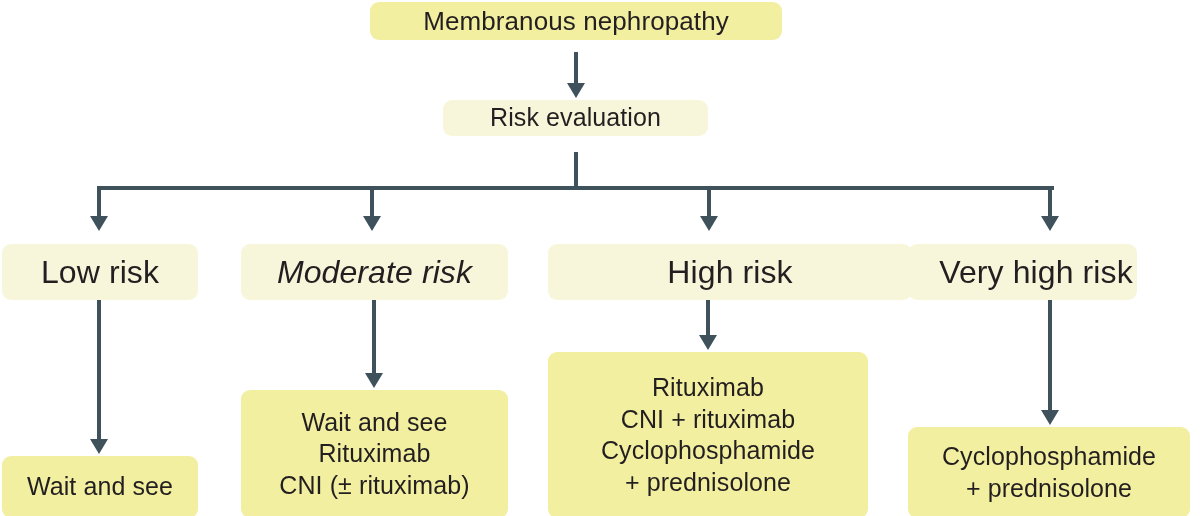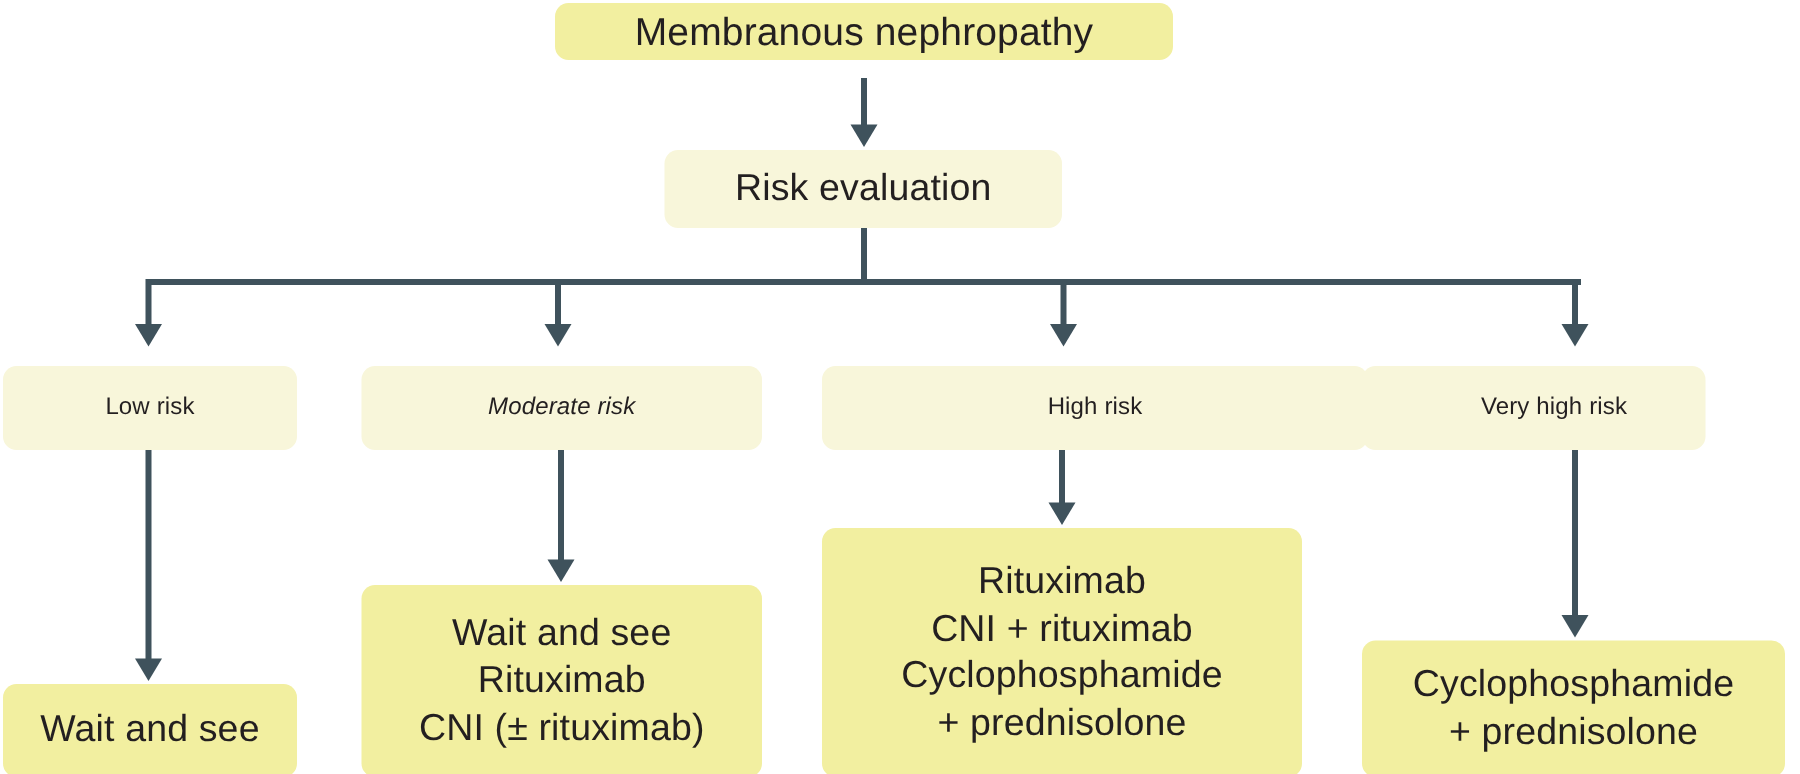--- a/index.html
+++ b/index.html
@@ -21,24 +21,24 @@
     box-sizing:border-box;
     line-height:1.26;
     white-space:pre-line;
     letter-spacing:.1px;
   }
   .box.deep{background:#f2efa0;}
   .box.light{background:#f8f6da;}
 
   
   #box-root{left:370px;top:2px;width:412px;height:38px;font-size:26px;}
-  #box-risk-eval{left:443px;top:100px;width:265px;height:52px;font-size:25px;}
+  #box-risk-eval{left:443px;top:100px;width:265px;height:36px;font-size:25px;}
 
   
-  .tier{top:244px;height:56px;font-size:16px;}
+  .tier{top:244px;height:56px;font-size:32px;}
   #box-tier-low{left:2px;width:196px;}
   #box-tier-moderate{left:241px;width:267px;font-style:italic;}
   #box-tier-high{left:548px;width:364px;}
   #box-tier-veryhigh{left:908px;width:229px;padding-left:27px;}
 
   
   #box-tx-low{left:2px;top:456px;width:196px;height:62px;font-size:25px;}
   #box-tx-moderate{left:241px;top:390px;width:267px;height:128px;font-size:25px;}
   #box-tx-high{left:548px;top:352px;width:320px;height:166px;font-size:25px;}
   #box-tx-veryhigh{left:908px;top:427px;width:282px;height:91px;font-size:25px;}

